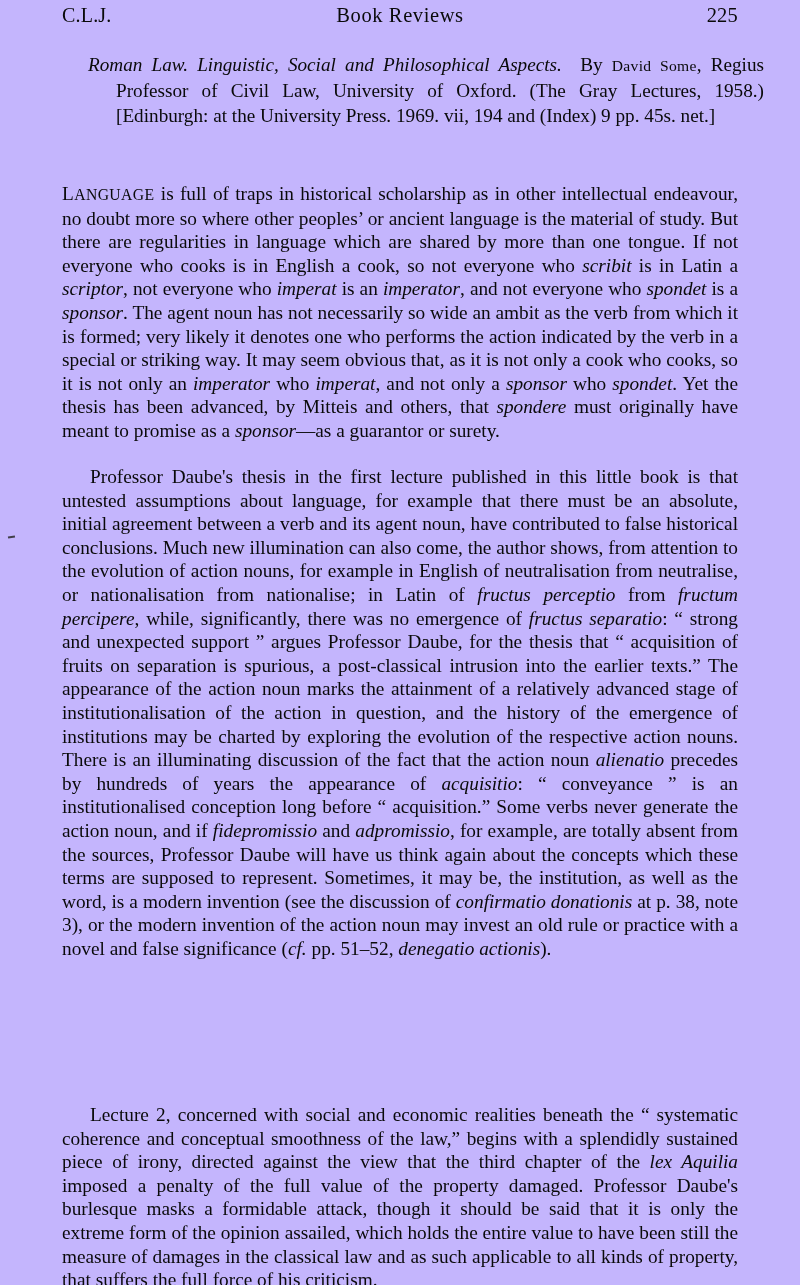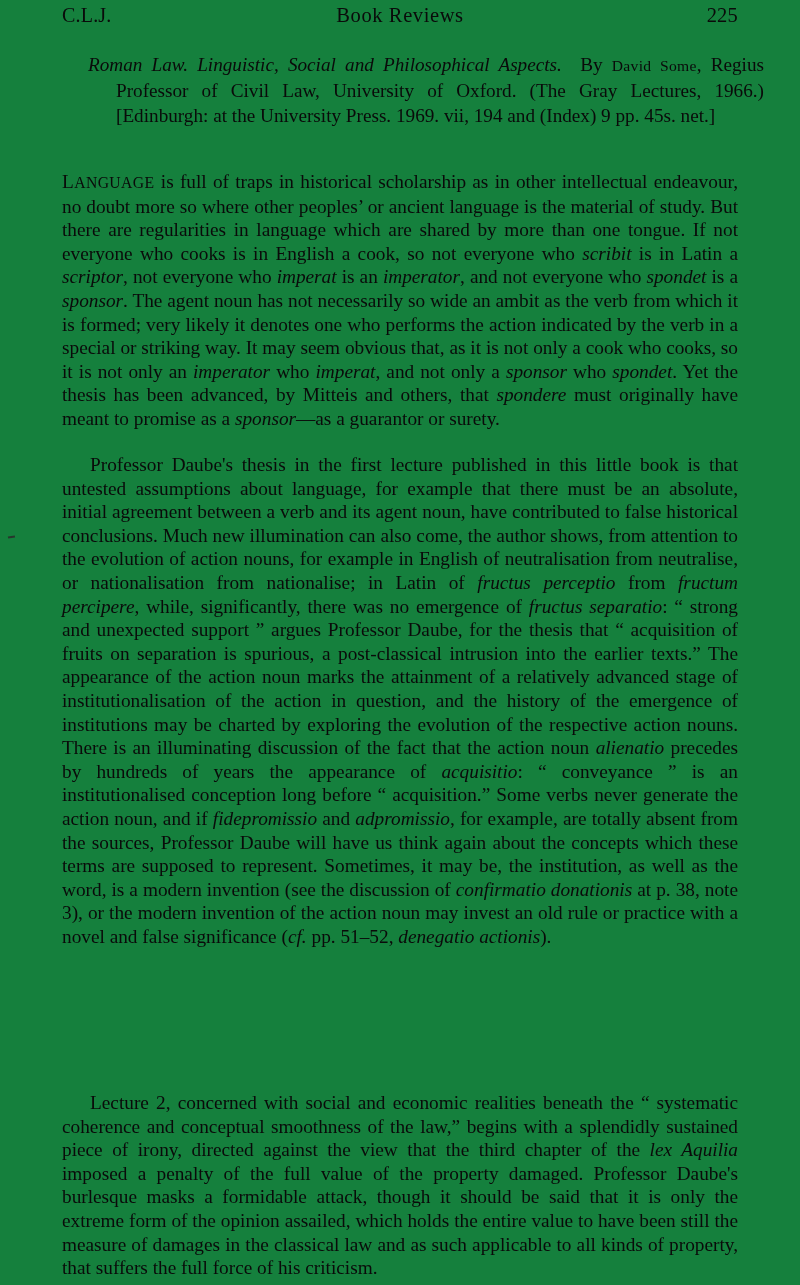--- a/index.html
+++ b/index.html
@@ -5,21 +5,21 @@
   html, body {
     margin: 0;
     padding: 0;
     background: #ffffff;
   }
   .page {
     position: relative;
     width: 800px;
     height: 1285px;
     margin: 0 auto;
-    background: #15803d;
+    background: #c4b5fd;
     color: #0a0a0a;
     font-family: "Liberation Serif", "DejaVu Serif", serif;
     overflow: hidden;
     box-sizing: border-box;
   }
 
   
   .running-head {
     position: absolute;
     top: 4px;
@@ -71,20 +71,21 @@
 
   
   .body-block {
     position: absolute;
     left: 62px;
     width: 676px;
     font-size: 19.3px;
     line-height: 23.6px;
     text-align: justify;
     text-justify: inter-word;
+    margin-top: 12px;
   }
   .body-block p {
     margin: 0;
     text-indent: 28px;
   }
   .body-block p.noindent { text-indent: 0; }
   .body-block i { font-style: italic; }
 
   .para1 { top: 170px; }
   .para2 { top: 453px; }
@@ -114,21 +115,21 @@
 
 <div class="page">
 
   <div class="running-head">
     <span class="rh-left">C.L.J.</span>
     <span class="rh-center">Book Reviews</span>
     <span class="rh-right">225</span>
   </div>
 
   <div class="citation">
-    <span class="firstline"></span><i>Roman Law.  Linguistic, Social and Philosophical Aspects.</i><span>&nbsp; </span><span>By</span> <span class="sc">David Some</span><span>, Regius Professor of Civil Law, University of Oxford.  (The Gray Lectures, 1966.)  [Edinburgh: at the University Press.  1969.  vii, 194 and (Index) 9 pp.  45s. net.]</span>
+    <span class="firstline"></span><i>Roman Law.  Linguistic, Social and Philosophical Aspects.</i><span>&nbsp; </span><span>By</span> <span class="sc">David Some</span><span>, Regius Professor of Civil Law, University of Oxford.  (The Gray Lectures, 1958.)  [Edinburgh: at the University Press.  1969.  vii, 194 and (Index) 9 pp.  45s. net.]</span>
   </div>
 
   <div class="body-block para1">
     <p class="noindent"><span class="opening"><span class="cap">L</span><span>ANGUAGE</span></span><span><span> is full of traps in historical scholarship as in other intellectual endeavour, no doubt more so where other peoples’ or ancient language is the material of study.  But there are regularities in language which are shared by more than one tongue.  If not everyone who cooks is in English a cook, so not everyone who </span><i>scribit</i><span> is in Latin a </span><i>scriptor</i><span>, not everyone who </span><i>imperat</i><span> is an </span><i>imperator</i><span>, and not everyone who </span><i>spondet</i><span> is a </span><i>sponsor</i><span>.  The agent noun has not necessarily so wide an ambit as the verb from which it is formed; very likely it denotes one who performs the action indicated by the verb in a special or striking way.  It may seem obvious that, as it is not only a cook who cooks, so it is not only an </span><i>imperator</i><span> who </span><i>imperat</i><span>, and not only a </span><i>sponsor</i><span> who </span><i>spondet</i><span>.  Yet the thesis has been advanced, by Mitteis and others, that </span><i>spondere</i><span> must originally have meant to promise as a </span><i>sponsor</i><span>—as a guarantor or surety.</span></span></p>
   </div>
 
   <div class="body-block para2">
     <p><span>Professor Daube's thesis in the first lecture published in this little book is that untested assumptions about language, for example that there must be an absolute, initial agreement between a verb and its agent noun, have contributed to false historical conclusions.  Much new illumination can also come, the author shows, from attention to the evolution of action nouns, for example in English of neutralisation from neutralise, or nationalisation from nationalise; in Latin of </span><i>fructus perceptio</i><span> from </span><i>fructum percipere</i><span>, while, significantly, there was no emergence of </span><i>fructus separatio</i><span>: “ strong and unexpected support ” argues Professor Daube, for the thesis that “ acquisition of fruits on separation is spurious, a post-classical intrusion into the earlier texts.”  The appearance of the action noun marks the attainment of a relatively advanced stage of institutionalisation of the action in question, and the history of the emergence of institutions may be charted by exploring the evolution of the respective action nouns.  There is an illuminating discussion of the fact that the action noun </span><i>alienatio</i><span> precedes by hundreds of years the appearance of </span><i>acquisitio</i><span>: “ conveyance ” is an institutionalised conception long before “ acquisition.”  Some verbs never generate the action noun, and if </span><i>fidepromissio</i><span> and </span><i>adpromissio</i><span>, for example, are totally absent from the sources, Professor Daube will have us think again about the concepts which these terms are supposed to represent.  Sometimes, it may be, the institution, as well as the word, is a modern invention (see the discussion of </span><i>confirmatio donationis</i><span> at p. 38, note 3), or the modern invention of the action noun may invest an old rule or practice with a novel and false significance (</span><i>cf.</i><span> pp. 51–52, </span><i>denegatio actionis</i><span>).</span></p>
   </div>
 

